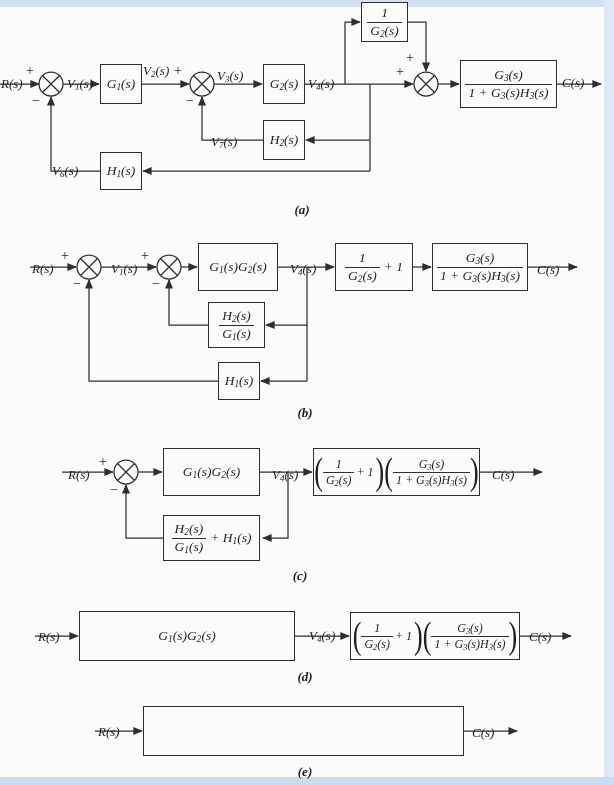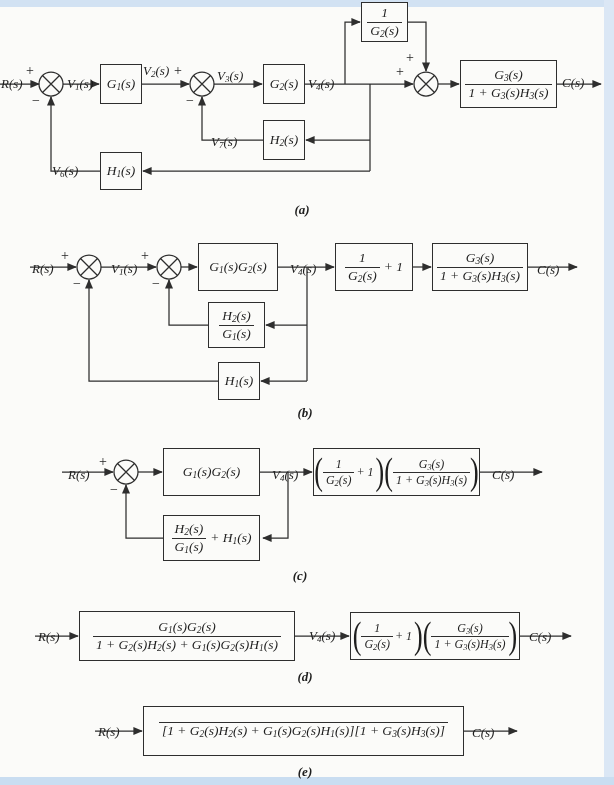--- a/index.html
+++ b/index.html
@@ -207,21 +207,20 @@
   <div class="lbl" style="left:68px;top:454px">R(s)</div>
   <div class="lbl" style="left:272px;top:454px">V<sub>4</sub>(s)</div>
   <div class="lbl" style="left:492px;top:454px">C(s)</div>
   <div class="sign" style="left:99px;top:455px">+</div>
   <div class="sign" style="left:110px;top:483px">−</div>
   <div class="cap" style="left:282px;top:568px">(c)</div>
 
   <div class="blk" style="left:79px;top:611px;width:216px;height:50px">
     <span class="frac">
       <span class="num" style="display:block">G<sub>1</sub>(s)G<sub>2</sub>(s)</span>
-      <span class="den" style="display:block">1 + G<sub>2</sub>(s)H<sub>2</sub>(s) + G<sub>1</sub>(s)G<sub>2</sub>(s)H<sub>1</sub>(s)</span>
     </span>
   </div>
   <div class="blk prod" style="left:350px;top:612px;width:170px;height:48px">
     <span class="paren">(</span>
     <span class="frac">
       <span class="num" style="display:block">1</span>
       <span class="den" style="display:block">G<sub>2</sub>(s)</span>
     </span>
     <span style="margin:0 2px">+ 1</span>
     <span class="paren">)</span>
@@ -232,19 +231,18 @@
     </span>
     <span class="paren">)</span>
   </div>
   <div class="lbl" style="left:38px;top:616px">R(s)</div>
   <div class="lbl" style="left:309px;top:615px">V<sub>4</sub>(s)</div>
   <div class="lbl" style="left:529px;top:616px">C(s)</div>
   <div class="cap" style="left:287px;top:669px">(d)</div>
 
   <div class="blk" style="left:143px;top:706px;width:321px;height:50px">
     <span class="frac">
-      <span class="den" style="display:block">[1 + G<sub>2</sub>(s)H<sub>2</sub>(s) + G<sub>1</sub>(s)G<sub>2</sub>(s)H<sub>1</sub>(s)][1 + G<sub>3</sub>(s)H<sub>3</sub>(s)]</span>
     </span>
   </div>
   <div class="lbl" style="left:98px;top:711px">R(s)</div>
   <div class="lbl" style="left:472px;top:712px">C(s)</div>
   <div class="cap" style="left:287px;top:764px">(e)</div>
 </div>
 
 </body></html>

